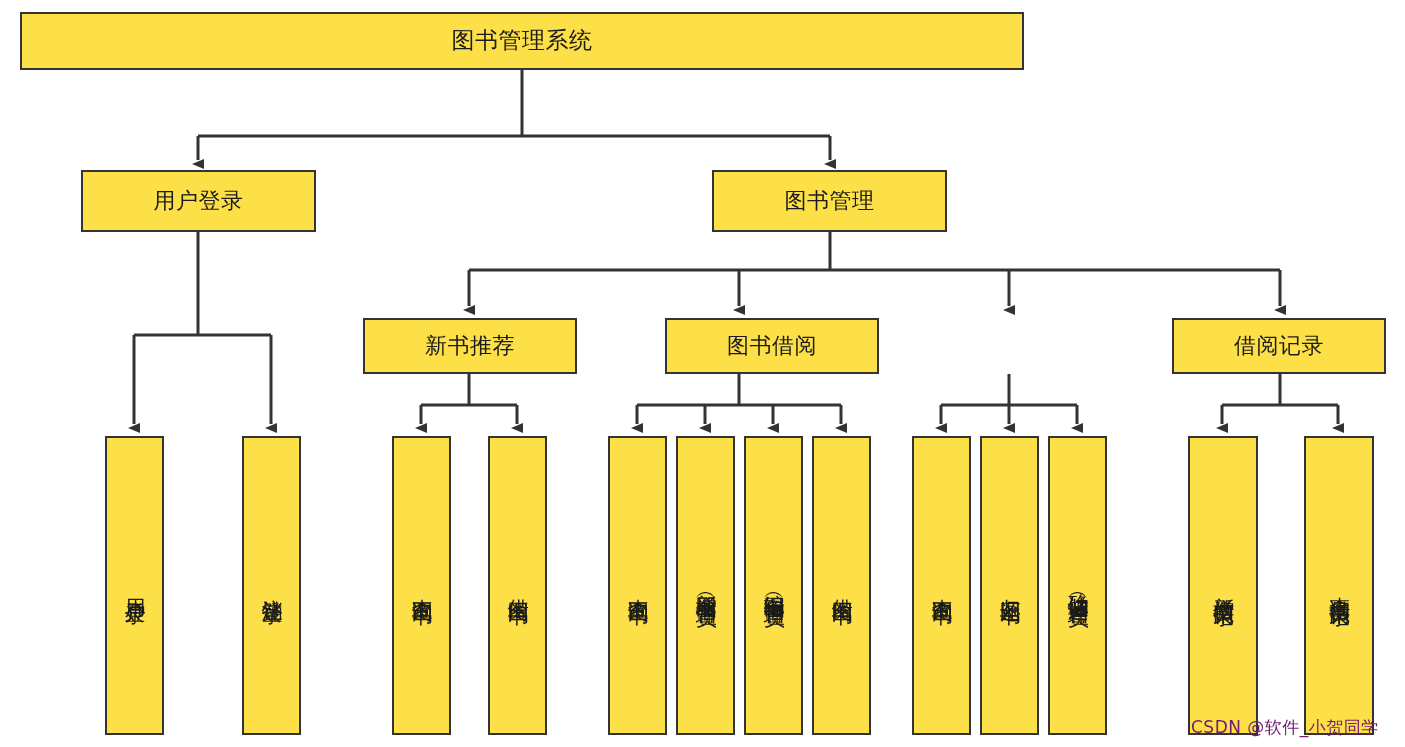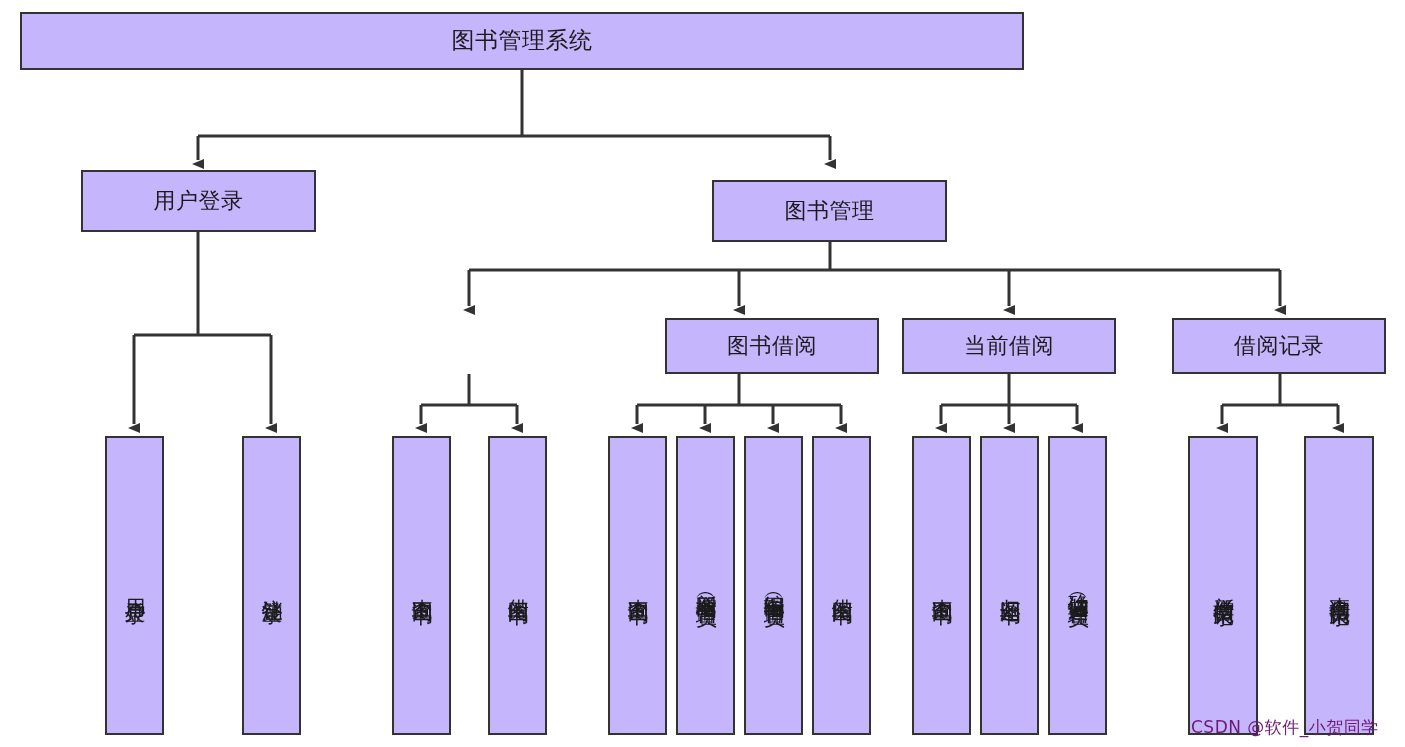--- a/index.html
+++ b/index.html
@@ -22,21 +22,21 @@
     position: absolute;
     left: 0;
     top: 0;
     width: 1405px;
     height: 747px;
     pointer-events: none;
   }
   .node {
     position: absolute;
     box-sizing: border-box;
-    background: #c4b5fd;
+    background: #fde047;
     border: 2px solid #333333;
     display: flex;
     align-items: center;
     justify-content: center;
     color: #1b1b1b;
   }
   .node .label {
     display: block;
     text-align: center;
     line-height: 1.18;
@@ -130,32 +130,32 @@
   </svg>
 
   <div class="node horiz root" style="left:20px; top:12px; width:1004px; height:58px;">
     <span class="label">图书管理系统</span>
   </div>
 
   <div class="node horiz" style="left:81px; top:170px; width:235px; height:62px;">
     <span class="label">用户登录</span>
   </div>
 
-  <div class="node horiz" style="left:712px; top:180px; width:235px; height:62px;">
+  <div class="node horiz" style="left:712px; top:170px; width:235px; height:62px;">
     <span class="label">图书管理</span>
   </div>
 
+  <div class="node horiz" style="left:363px; top:318px; width:214px; height:56px;">
+    <span class="label">新书推荐</span>
+  </div>
 
   <div class="node horiz" style="left:633px; top:318px; width:214px; height:56px;margin-left:32px;">
     <span class="label">图书借阅</span>
   </div>
 
-  <div class="node horiz" style="left:902px; top:318px; width:214px; height:56px;">
-    <span class="label">当前借阅</span>
-  </div>
 
   <div class="node horiz" style="left:1172px; top:318px; width:214px; height:56px;">
     <span class="label">借阅记录</span>
   </div>
 
   <div class="node vert" style="left:105px; top:436px; width:59px; height:299px;">
     <span class="label">用户登录</span>
   </div>
 
   <div class="node vert" style="left:242px; top:436px; width:59px; height:299px;">

